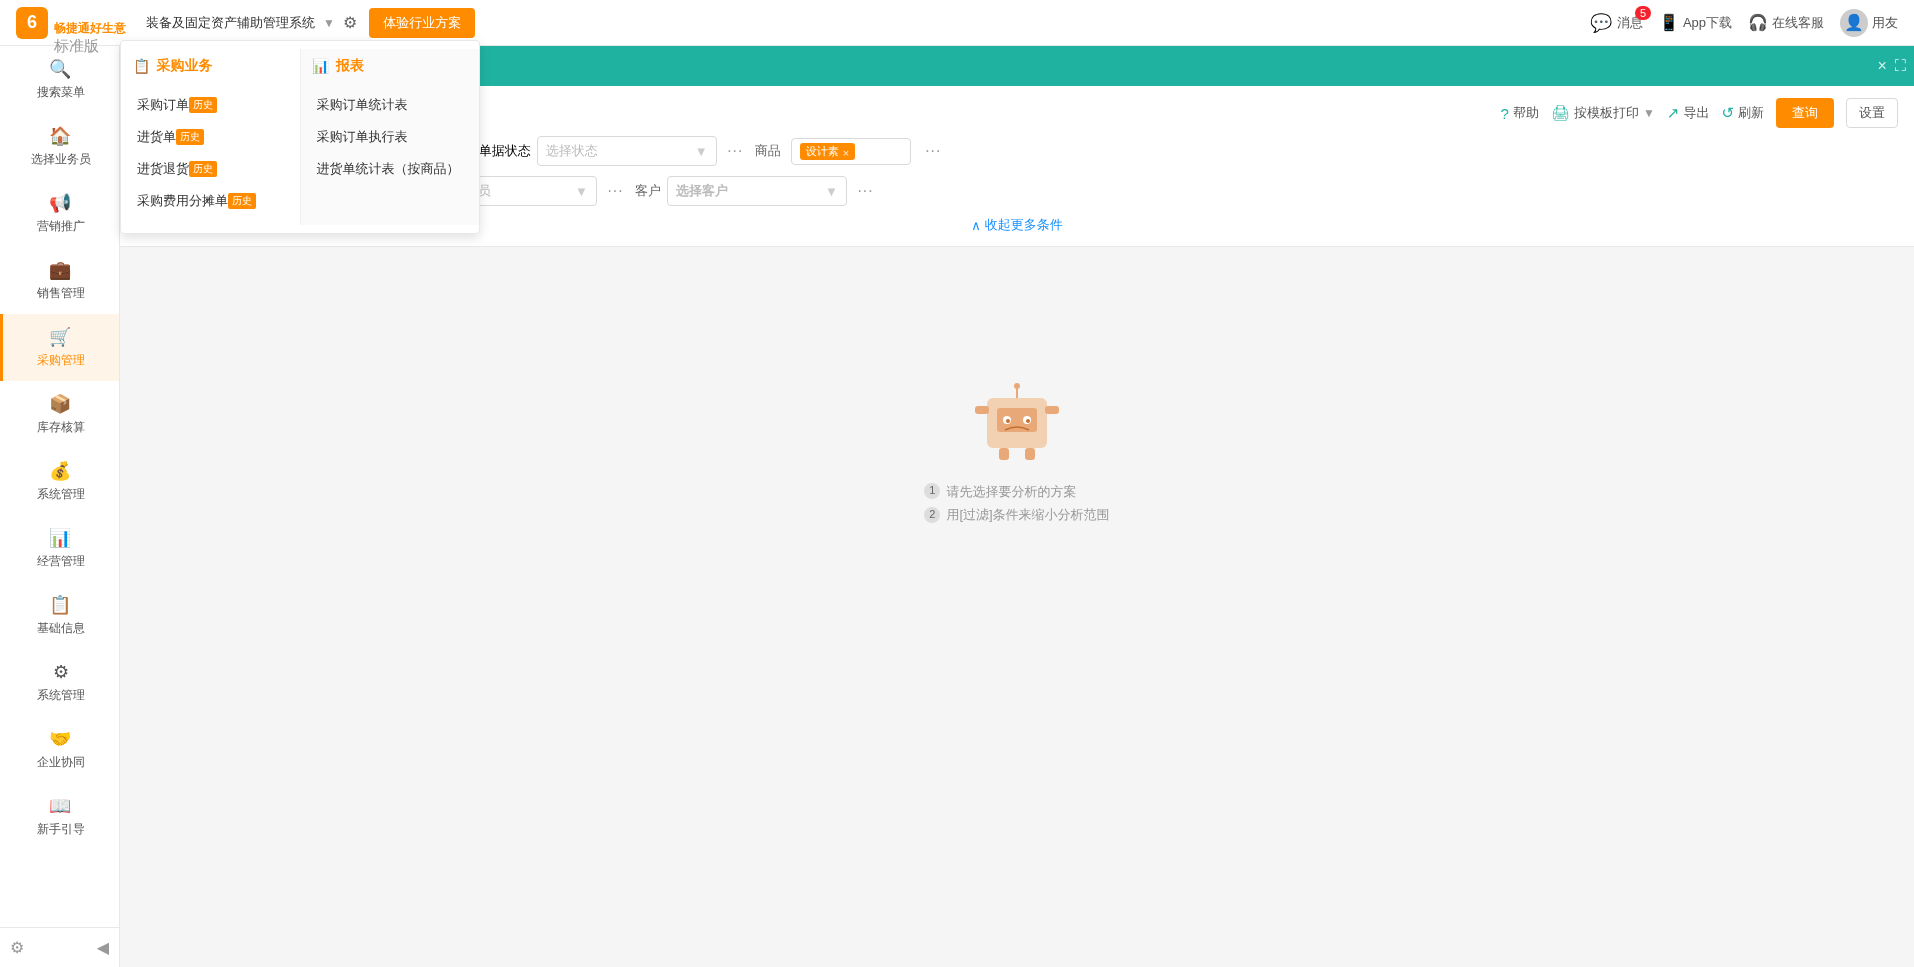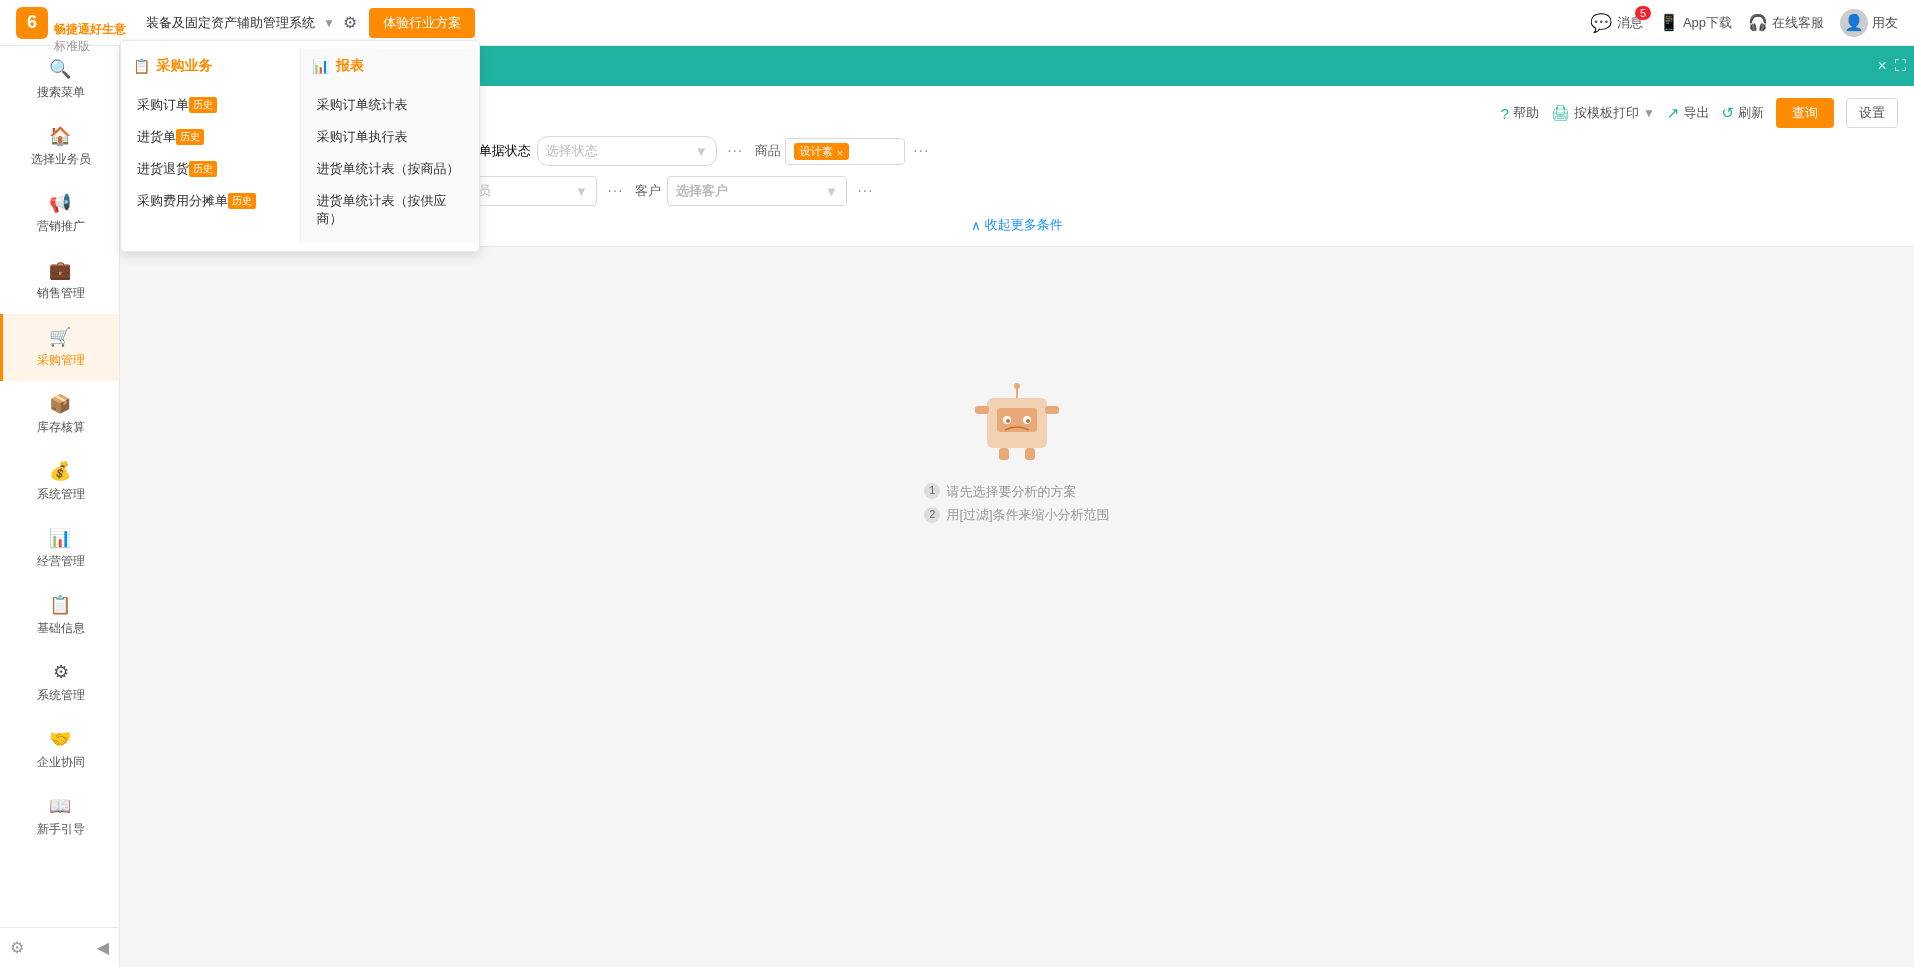--- a/index.html
+++ b/index.html
@@ -71,21 +71,21 @@
 </head>
 <body>
 
 <div class="topbar">
   <div class="topbar-logo">
     <div class="logo-icon">
       <span>6</span>
     </div>
     <div>
       <div style="font-size:12px;font-weight:bold;color:#ff8c00;margin-top:31px;">畅捷通好生意</div>
-      <div style="font-size:12px;color:#999;">标准版</div>
+      <div style="font-size:15px;color:#999;">标准版</div>
     </div>
   </div>
 
   <div class="topbar-title">
     <span style="font-size:13px;color:#333;">装备及固定资产辅助管理系统</span>
     <span style="color:#999;font-size:12px;">▼</span>
     <span style="font-size:16px;color:#666;cursor:pointer;">⚙</span>
   </div>
 
   <button class="topbar-btn">体验行业方案</button>
@@ -218,28 +218,28 @@
             <span style="padding:5px 10px;color:#555;font-size:13px;border-right:1px solid #eee;">今天</span>
             <span style="padding:5px 10px;color:#555;font-size:13px;border-right:1px solid #eee;">昨天</span>
             <span style="padding:5px 10px;background:#e6f7ff;color:#1890ff;font-size:13px;border-right:1px solid #eee;">7天</span>
             <span style="padding:5px 10px;color:#1890ff;font-size:13px;border-right:1px solid #eee;">更多</span>
             <span style="padding:5px 10px;color:#555;font-size:13px;border-right:1px solid #eee;">自定义</span>
             <span style="padding:5px 10px;color:#555;font-size:13px;">2024-12-31</span>
           </div>
 
           <div style="display:flex;align-items:center;gap:6px;">
             <span style="color:#000000;font-size:13px;white-space:nowrap;">单据状态</span>
-            <div class="filter-select" style="min-width:180px;border-radius:11px;">
+            <div class="filter-select" style="min-width:180px;">
               <span style="color:#bbb;font-size:13px;">选择状态</span>
               <span style="color:#ccc;">▼</span>
             </div>
             <span class="dots-btn">···</span>
           </div>
 
-          <div style="display:flex;align-items:center;gap:4px;">
+          <div style="display:flex;align-items:center;gap:10px;">
             <span style="color:#666;font-size:13px;white-space:nowrap;">商品</span>
             <div style="border:1px solid #d9d9d9;border-radius:4px;padding:4px 8px;background:#fff;display:flex;align-items:center;gap:4px;min-width:120px;">
               <span style="background:#ff8c00;color:white;font-size:11px;padding:1px 6px;border-radius:3px;display:flex;align-items:flex-end;gap:4px;">
                 <span>设计素</span>
                 <span style="cursor:pointer;color:rgba(255,255,255,0.8);">×</span>
               </span>
             </div>
             <span class="dots-btn">···</span>
           </div>
         </div>
@@ -353,18 +353,15 @@
       </div>
       <div class="dropdown-item">
         <span>采购订单统计表</span>
       </div>
       <div class="dropdown-item">
         <span>采购订单执行表</span>
       </div>
       <div class="dropdown-item">
         <span>进货单统计表（按商品）</span>
       </div>
-      <div class="dropdown-item">
-        <span>进货单统计表（按供应商）</span>
-      </div>
     </div>
   </div>
 </div>
 
 </body></html>

